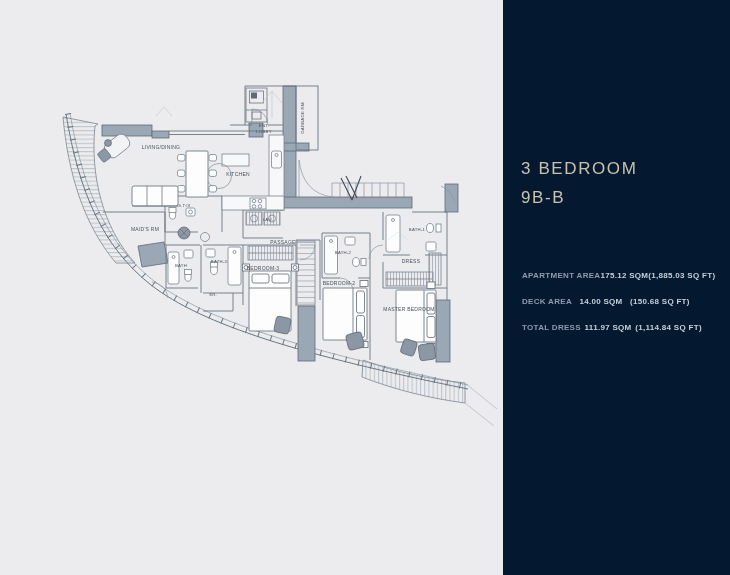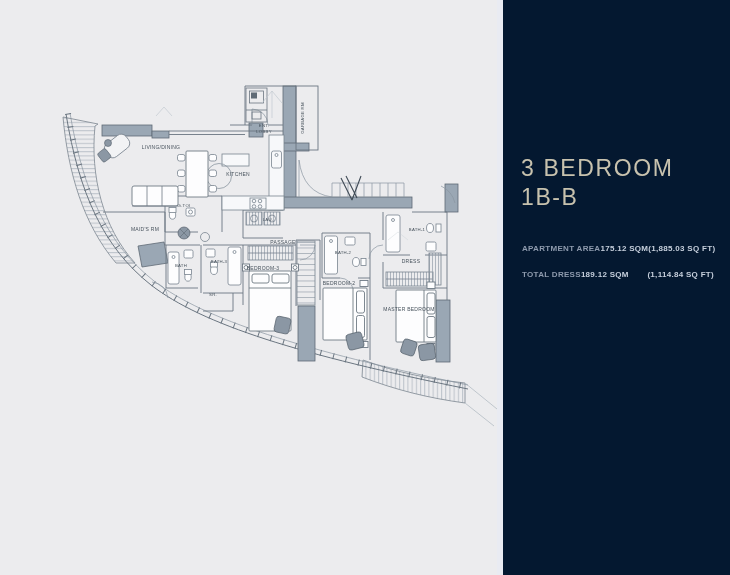--- a/index.html
+++ b/index.html
@@ -1,27 +1,27 @@
 <!DOCTYPE html>
 <html><head>
 <meta charset="utf-8">
 <style>
   html,body{margin:0;padding:0;}
   body{background:#ececee;font-family:"Liberation Sans",sans-serif;}
   .canvas{position:relative;width:730px;height:575px;overflow:hidden;background:#ececee;}
   .plan-svg{position:absolute;left:0;top:0;}
   .divider-strip{position:absolute;left:497px;top:0;width:6px;height:575px;background:#e9ebf2;}
   .panel{position:absolute;left:503px;top:0;width:227px;height:575px;background:#041830;}
-  .panel-title{position:absolute;left:18px;top:154px;color:#c8c2ae;font-size:23px;line-height:29px;letter-spacing:1.6px;font-weight:400;}
+  .panel-title{position:absolute;left:18px;top:154px;color:#c8c2ae;font-size:17px;line-height:29px;letter-spacing:1.6px;font-weight:400;}
   .panel-title span{display:block;}
-  .area-table{position:absolute;left:19px;top:244px;width:192px;}
+  .area-table{position:absolute;left:19px;top:271px;width:192px;}
   .area-row{display:flex;align-items:baseline;margin-bottom:17px;font-size:8px;font-weight:bold;letter-spacing:.3px;white-space:nowrap;}
   .area-row .lbl{flex:1;color:#8e9aad;text-align:left;}
-  .area-row .sqm{width:58px;text-align:left;color:#c6cfdc;}
-  .area-row .sqft{width:84px;text-align:right;color:#c6cfdc;}
+  .area-row .sqm{width:58px;text-align:center;color:#c6cfdc;}
+  .area-row .sqft{width:84px;color:#c6cfdc;}
   svg text{font-family:"Liberation Sans",sans-serif;}
   .rl{fill:#47525c;font-size:5px;text-anchor:middle;letter-spacing:.25px;}
   .rls{font-size:4.3px;}
 </style>
 </head>
 <body>
 
 <div class="canvas">
 
   <svg class="plan-svg" width="730" height="575" viewBox="0 0 730 575">
@@ -248,29 +248,34 @@
       <text class="rl" x="411" y="263">DRESS</text>
       <text class="rl" x="409" y="311">MASTER BEDROOM</text>
     </g>
   </svg>
 
   <div class="divider-strip"></div>
 
   <aside class="panel">
     <div class="panel-title">
       <span>3 BEDROOM</span>
-      <span>1B-B</span>
+      <span>9B-B</span>
     </div>
     <div class="area-table">
       <div class="area-row">
         <span class="lbl">APARTMENT AREA</span>
         <span class="sqm">175.12 SQM</span>
         <span class="sqft">(1,885.03 SQ FT)</span>
       </div>
       <div class="area-row">
+        <span class="lbl">DECK AREA</span>
+        <span class="sqm">14.00 SQM</span>
+        <span class="sqft">(150.68 SQ FT)</span>
+      </div>
+      <div class="area-row">
         <span class="lbl">TOTAL DRESS</span>
-        <span class="sqm">189.12 SQM</span>
+        <span class="sqm">111.97 SQM</span>
         <span class="sqft">(1,114.84 SQ FT)</span>
       </div>
     </div>
   </aside>
 
 </div>
 
 </body></html>

